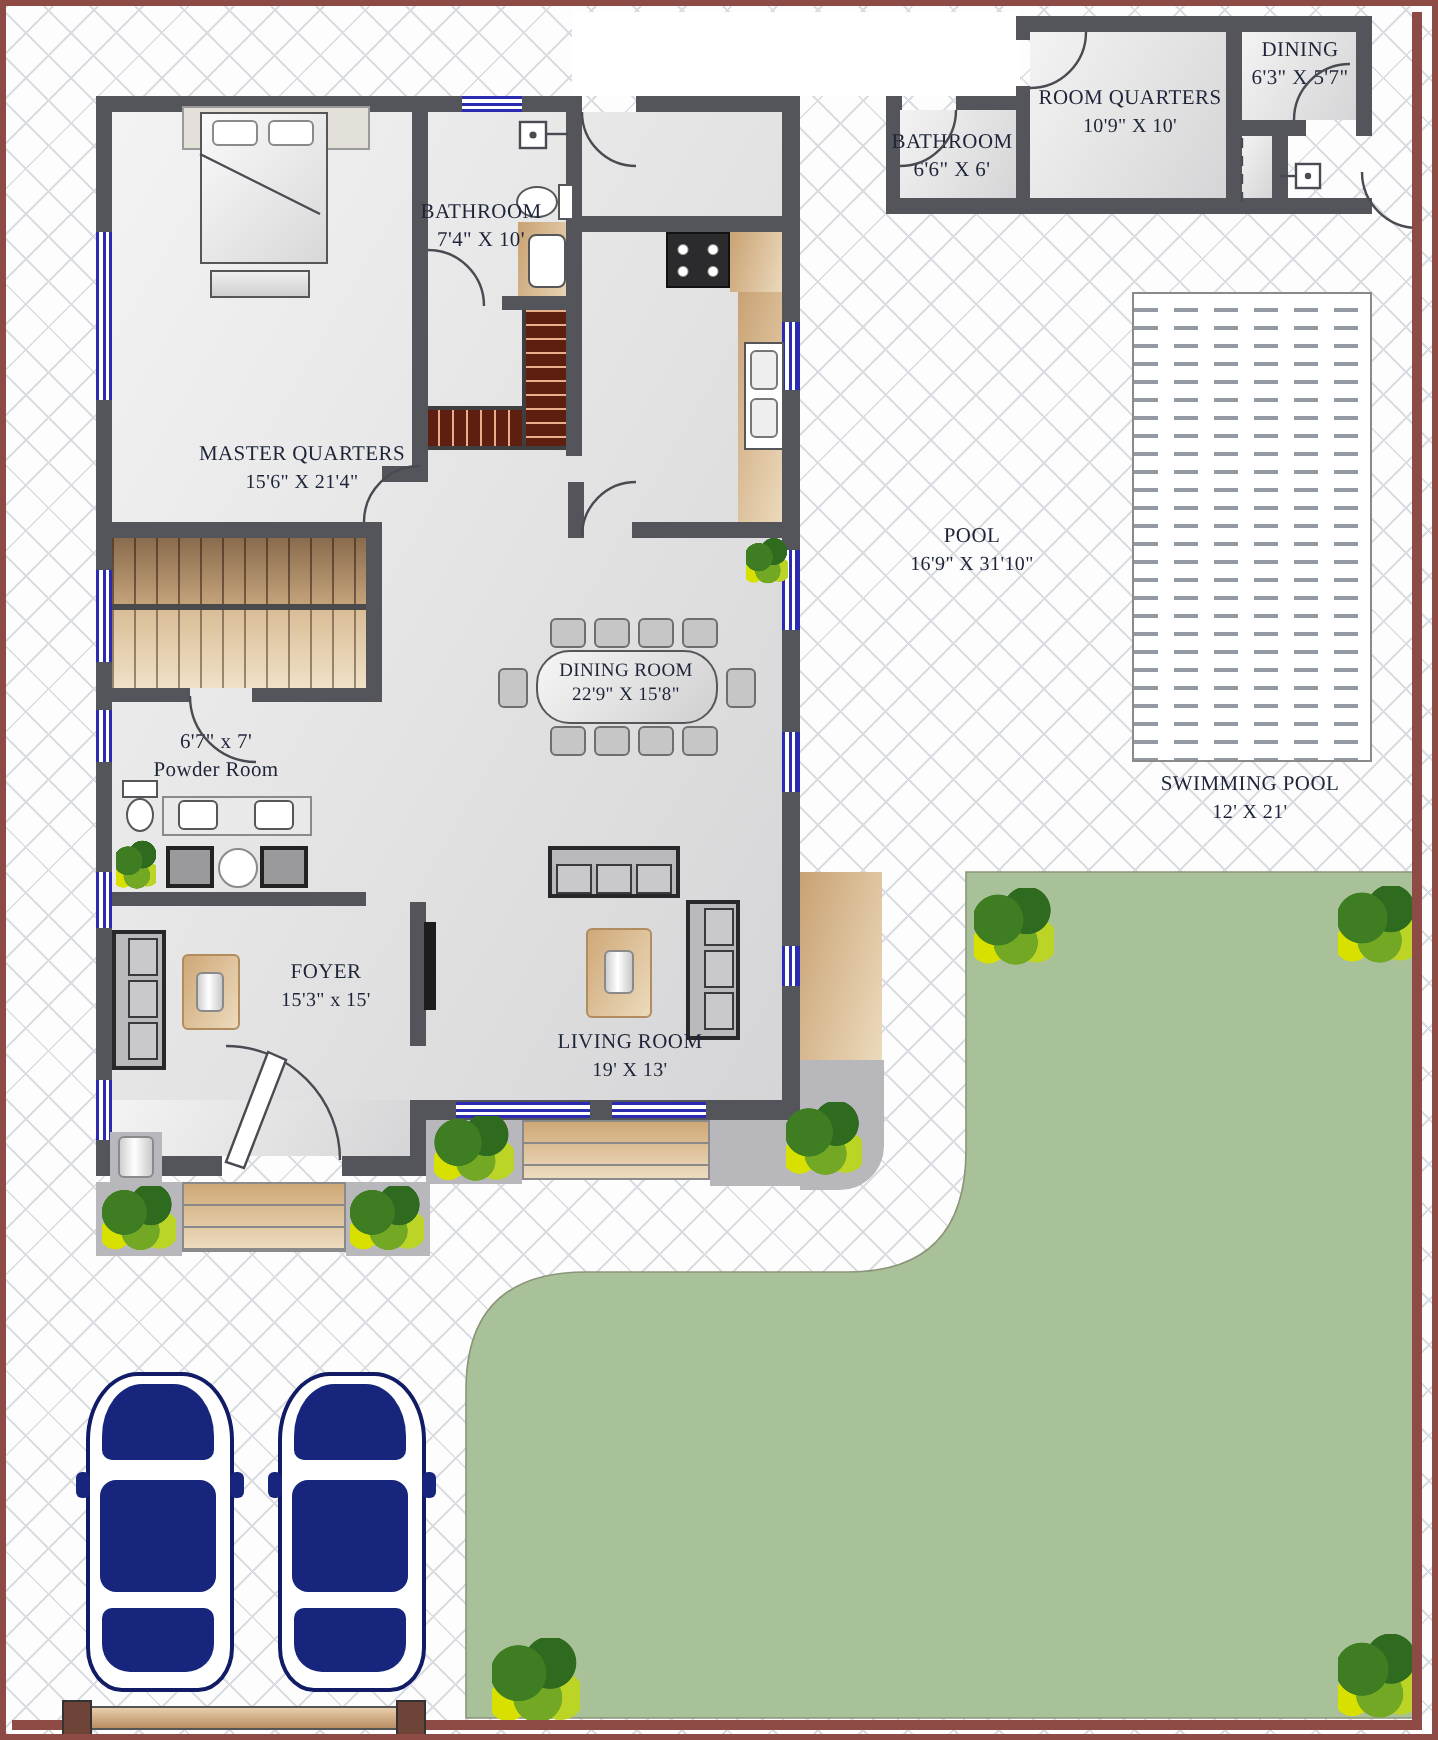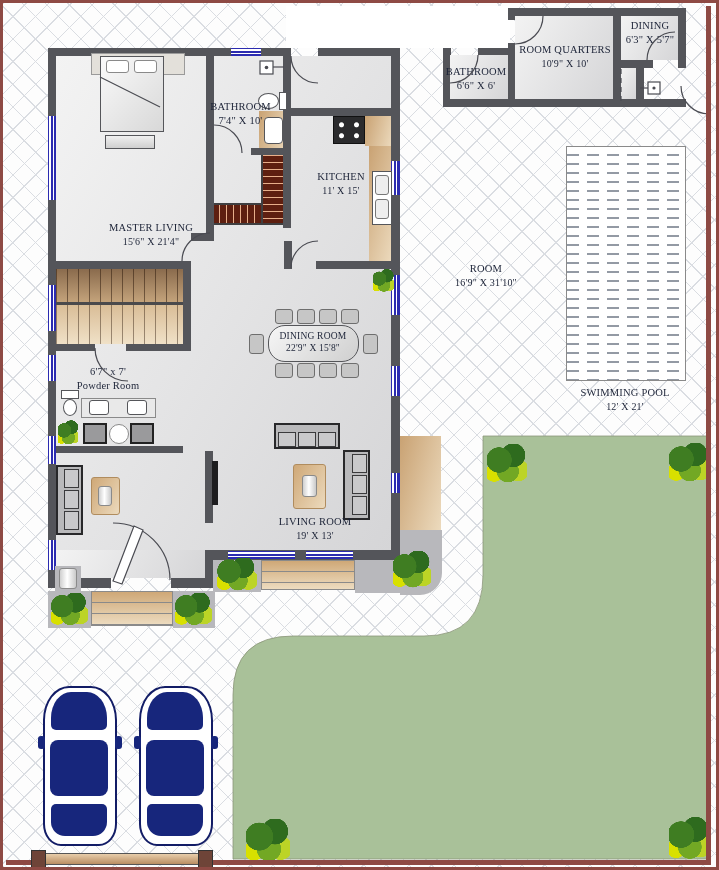--- a/index.html
+++ b/index.html
@@ -252,45 +252,45 @@
       <rect x="645" y="79" width="12" height="12"></rect>
       <rect x="257" y="58" width="13" height="13"></rect>
     </g>
     <g fill="#4a4b52">
       <circle cx="651" cy="85" r="1.6"></circle>
       <circle cx="263.5" cy="64.5" r="1.8"></circle>
     </g>
   </svg>
 
   <div class="label" style="left:68px;top:218px;width:160px">
-    <span>MASTER LIVING</span>
+    <span>MASTER QUARTERS</span>
     <span class="small">15'6" X 21'4"</span>
   </div>
   <div class="label small" style="left:190px;top:97px;width:95px">
     <span>BATHROOM</span>
     <span>7'4" X 10'</span>
   </div>
-  <div class="label" style="left:288px;top:167px;width:100px">
-    <span>KITCHEN</span>
-    <span class="small">11' X 15'</span>
-  </div>
   <div class="label" style="left:260px;top:327px;width:100px;font-size:9.5px;z-index:31">
     <span>DINING ROOM</span>
     <span>22'9" X 15'8"</span>
   </div>
   <div class="label small" style="left:55px;top:362px;width:100px">
     <span>6'7" x 7'</span>
     <span>Powder Room</span>
   </div>
+  <div class="label" style="left:110px;top:477px;width:100px">
+    <span>FOYER</span>
+    <span class="small">15'3" x 15'</span>
+  </div>
   <div class="label" style="left:262px;top:512px;width:100px">
     <span>LIVING ROOM</span>
     <span class="small">19' X 13'</span>
   </div>
   <div class="label" style="left:423px;top:259px;width:120px">
-    <span>ROOM</span>
+    <span>POOL</span>
     <span class="small">16'9" X 31'10"</span>
   </div>
   <div class="label" style="left:552px;top:383px;width:140px">
     <span>SWIMMING POOL</span>
     <span class="small">12' X 21'</span>
   </div>
   <div class="label" style="left:497px;top:40px;width:130px">
     <span>ROOM QUARTERS</span>
     <span class="small">10'9" X 10'</span>
   </div>

